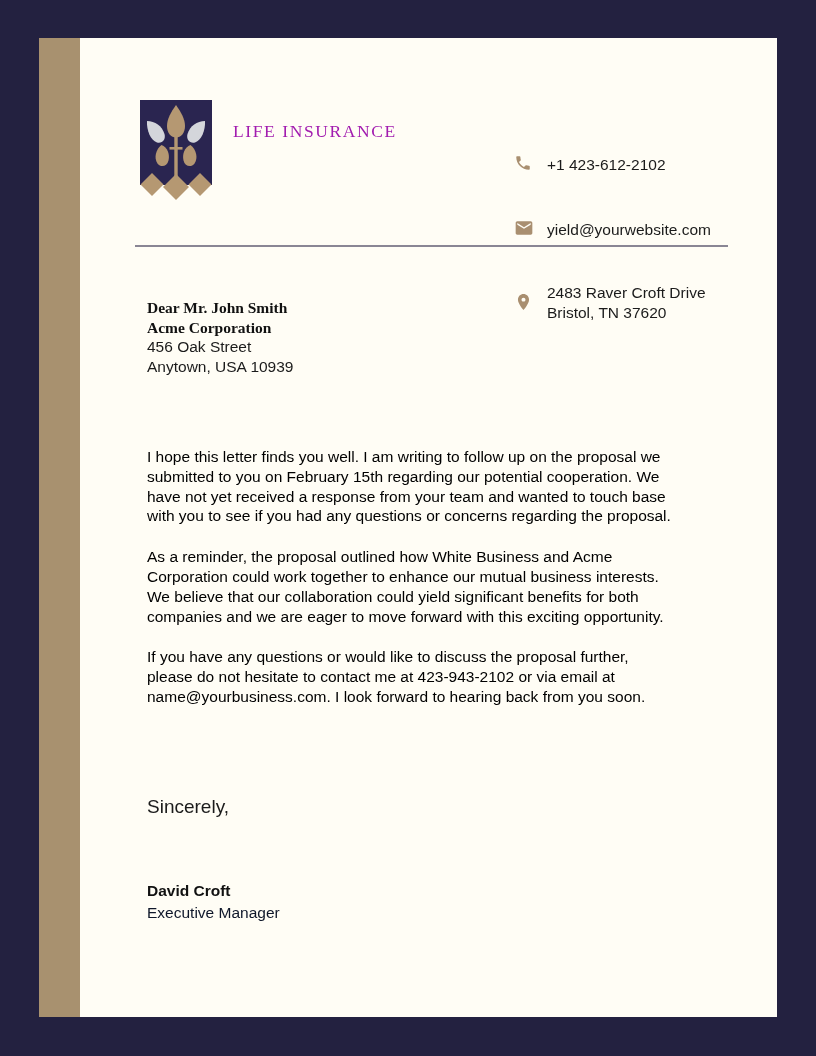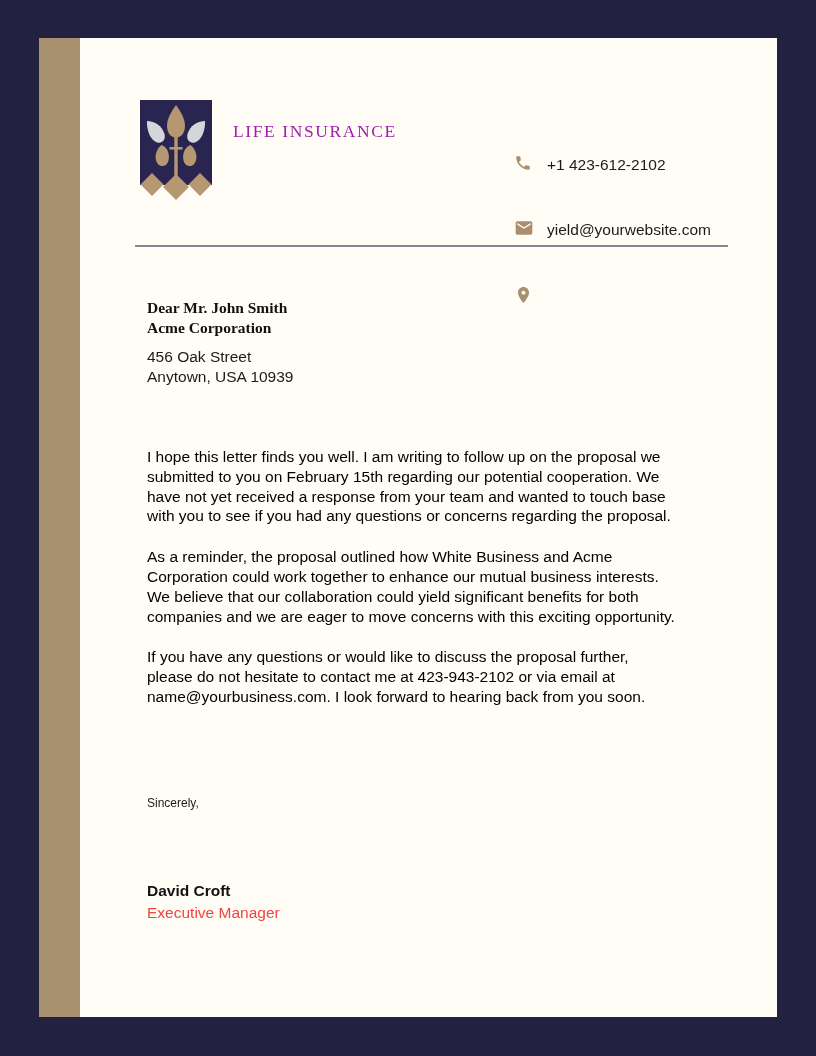--- a/index.html
+++ b/index.html
@@ -42,30 +42,30 @@
   .contact-text { font-size: 15.5px; color: #1B1B1B; line-height: 20px; white-space: nowrap; }
   .divider {
     position: absolute;
     left: 96px; top: 207px;
     width: 593px; height: 2px;
     background: #8A8694;
   }
   
   .recipient { position: absolute; left: 108px; top: 260px; font-size: 15.5px; line-height: 19.5px; }
   .recipient-names { font-weight: 700; color: #111111; font-family: Liberation Serif, serif; }
-  .recipient-address { margin-top: 10px; font-weight: 400; color: #1B1B1B; }
+  .recipient-address { font-weight: 400; color: #1B1B1B; }
   .body-text { position: absolute; left: 108px; top: 409px; width: 575px; }
   .para {
     margin: 0 0 21px 0;
     font-size: 15.5px; line-height: 19.8px; color: #000000;
     white-space: pre-line;
   }
-  .closing { position: absolute; left: 108px; top: 758px; font-size: 12px; color: #1B1B1B; }
+  .closing { position: absolute; left: 108px; top: 758px; font-size: 19px; color: #1B1B1B; }
   .signer-name { position: absolute; left: 108px; top: 844px; font-size: 15.5px; font-weight: 700; color: #111111; }
-  .signer-title { position: absolute; left: 108px; top: 866px; font-size: 15.5px; color: #ef4444; text-align: right; }
+  .signer-title { position: absolute; left: 108px; top: 866px; font-size: 15.5px; color: #0f172a; text-align: right; }
   .website { position: absolute; left: 466px; top: 861px; font-size: 19px; color: #B59C84; letter-spacing: 0.3px; }
 </style>
 </head>
 <body>
 
 <div class="page">
   <div class="sheet">
     <div class="stripe"></div>
 
     <div class="logo-mark">
@@ -104,20 +104,24 @@
             </svg>
         </span>
         <span class="contact-text">yield@yourwebsite.com</span>
       </div>
       <div class="contact-row">
         <span class="contact-icon-box">
           <svg width="19" height="22" viewBox="0 0 24 24">
               <path fill="#A98F70" d="M12 2C8.13 2 5 5.13 5 9c0 5.25 7 13 7 13s7-7.75 7-13c0-3.87-3.13-7-7-7zm0 9.5c-1.38 0-2.5-1.12-2.5-2.5s1.12-2.5 2.5-2.5 2.5 1.12 2.5 2.5-1.12 2.5-2.5 2.5z"></path>
             </svg>
         </span>
+        <span class="contact-text">
+          <span>2483 Raver Croft Drive</span><br>
+          <span>Bristol, TN 37620</span>
+        </span>
       </div>
     </div>
 
     <div class="divider"></div>
 
     <div class="recipient">
       <div class="recipient-names">
         <div>Dear Mr. John Smith</div>
         <div>Acme Corporation</div>
       </div>
@@ -128,21 +132,21 @@
     </div>
 
     <div class="body-text">
       <p class="para">I hope this letter finds you well. I am writing to follow up on the proposal we
 submitted to you on February 15th regarding our potential cooperation. We
 have not yet received a response from your team and wanted to touch base
 with you to see if you had any questions or concerns regarding the proposal.</p>
       <p class="para">As a reminder, the proposal outlined how White Business and Acme
 Corporation could work together to enhance our mutual business interests.
 We believe that our collaboration could yield significant benefits for both
-companies and we are eager to move concerns with this exciting opportunity.</p>
+companies and we are eager to move forward with this exciting opportunity.</p>
       <p class="para">If you have any questions or would like to discuss the proposal further,
 please do not hesitate to contact me at 423-943-2102 or via email at
 name@yourbusiness.com. I look forward to hearing back from you soon.</p>
     </div>
 
     <div class="closing">Sincerely,</div>
     <div class="signer-name">David Croft</div>
     <div class="signer-title">Executive Manager</div>
   </div>
 </div>

